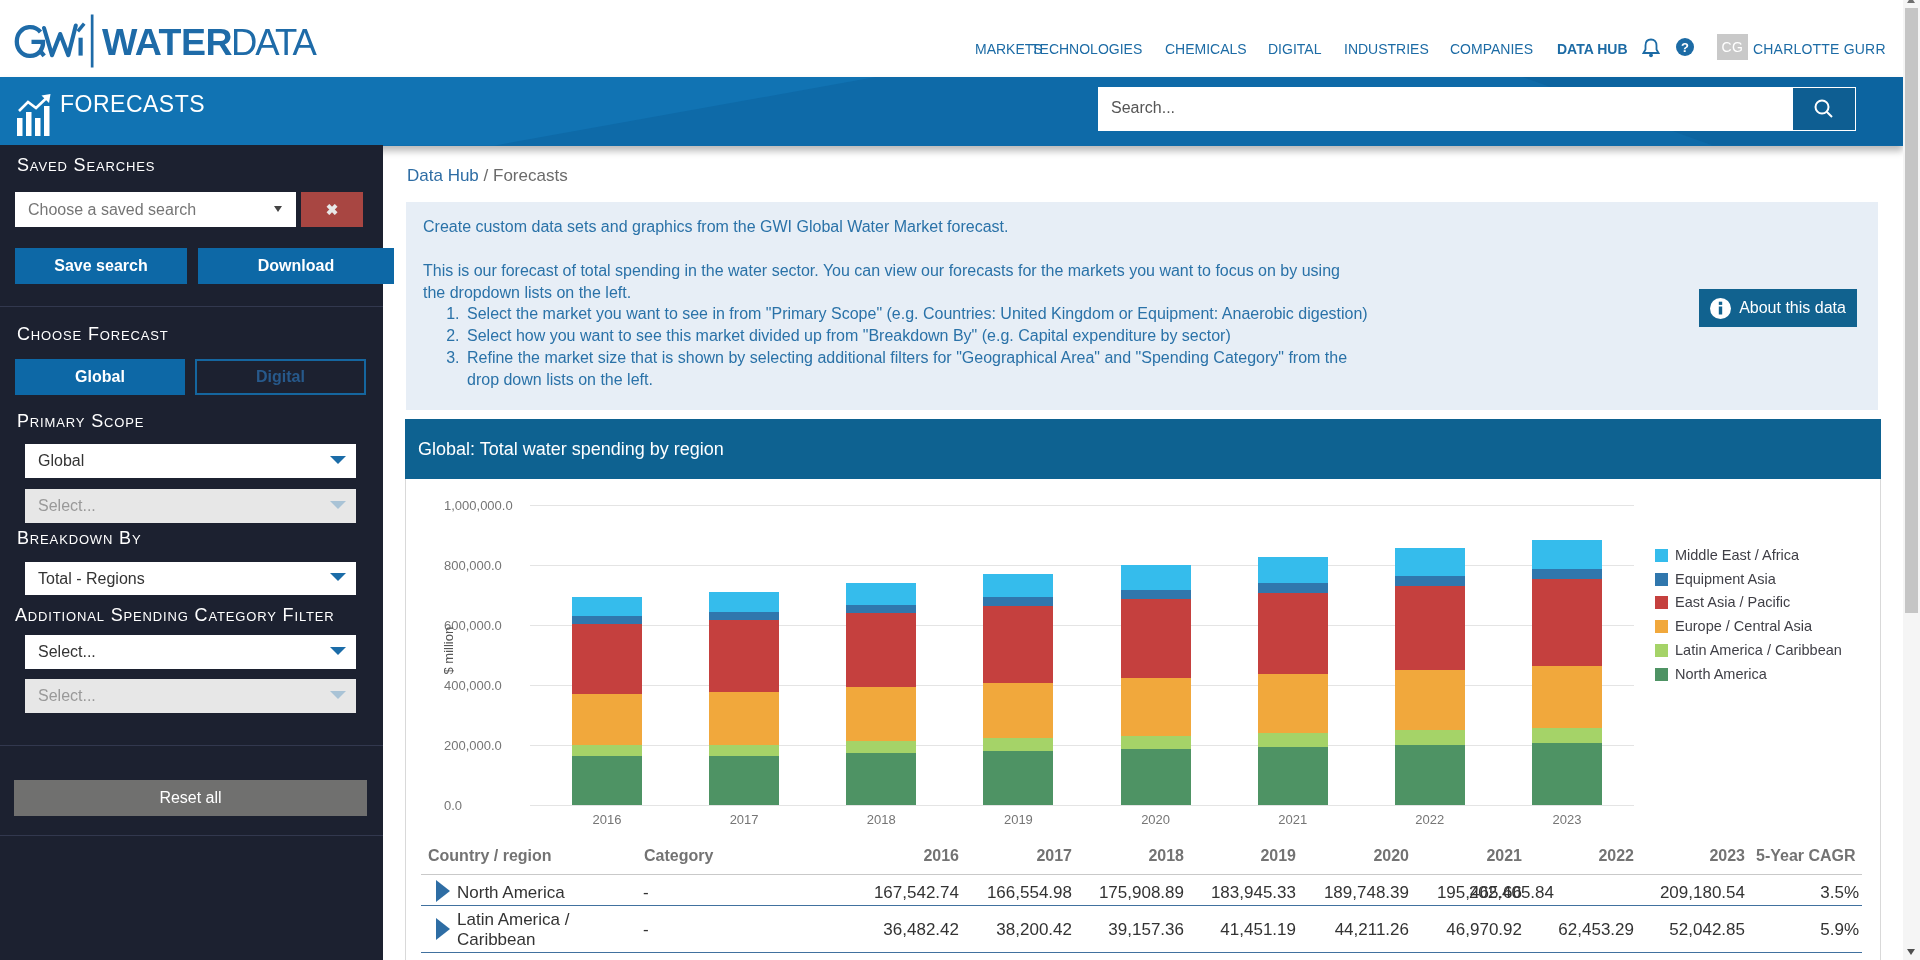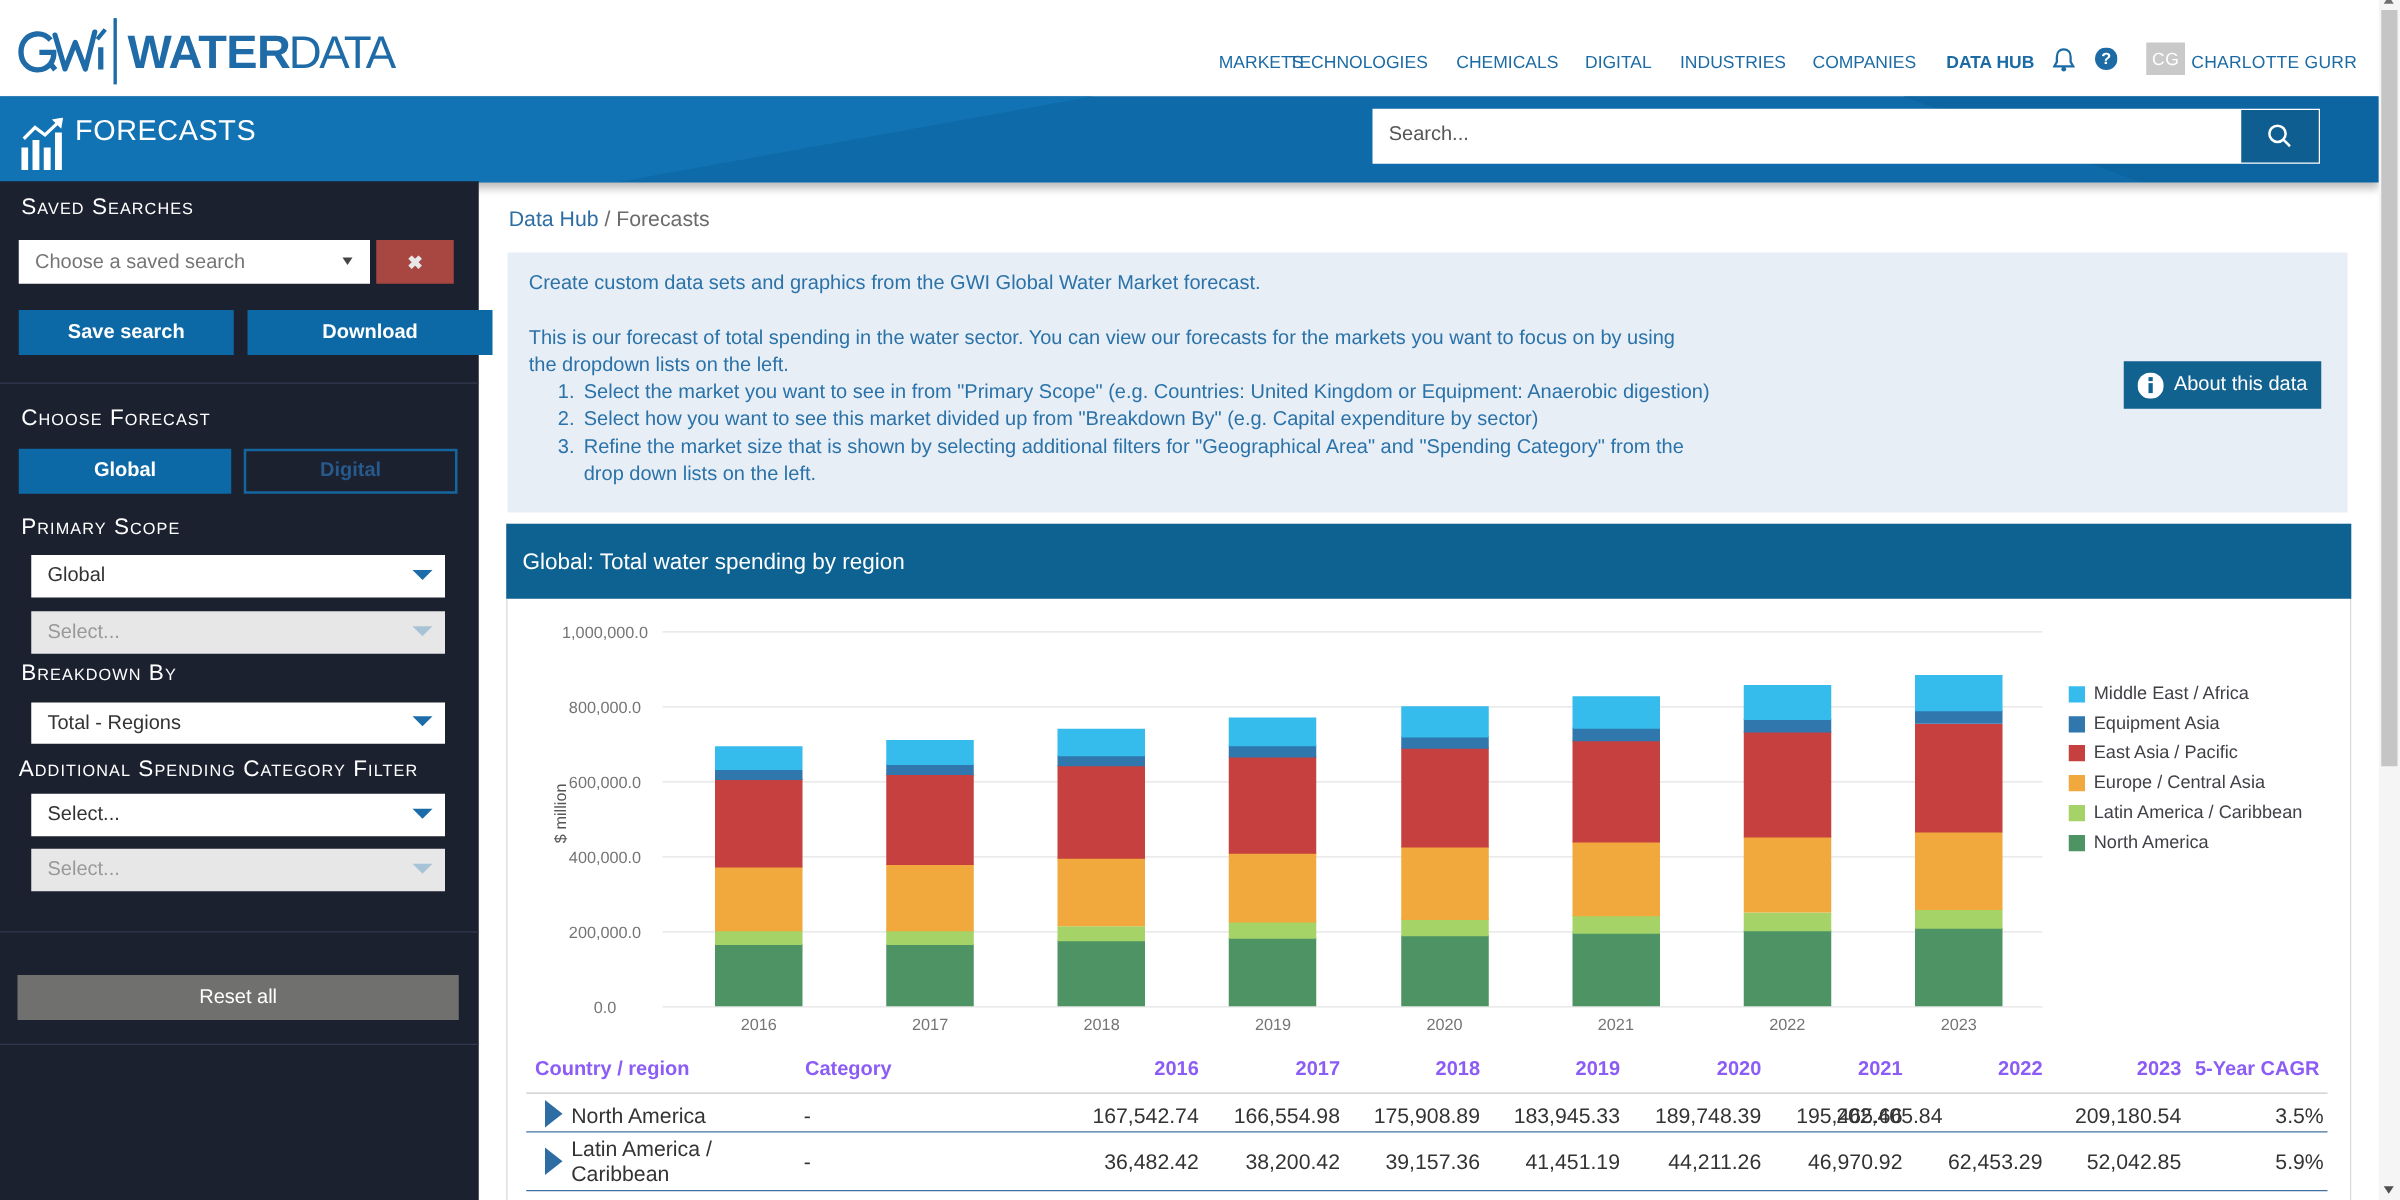--- a/index.html
+++ b/index.html
@@ -58,30 +58,30 @@
 #infobox ol li { padding-left:3px; }
 #aboutbtn { position:absolute; left:1699px; top:289px; width:158px; height:38px; background:#11628f;
   color:#fff; font-size:16px; display:flex; align-items:center; justify-content:center; gap:8px; }
 
 
 #card { position:absolute; left:405px; top:419px; width:1476px; height:541px;
   background:#fff; border:1px solid #d9d9d9; border-bottom:none; }
 #cardhdr { position:absolute; left:405px; top:419px; width:1476px; height:60px; background:#0e6291; }
 #cardhdr .t { position:absolute; left:13px; top:20px; color:#fff; font-size:18px; }
 .grid { position:absolute; left:530px; width:1104px; height:1px; background:#e4e4e4; }
-.ylab { position:absolute; width:80px; text-align:center; font-size:13px; color:#757575; }
+.ylab { position:absolute; width:80px; text-align:left; font-size:13px; color:#757575; }
 .xlab { position:absolute; top:812px; width:80px; text-align:center; font-size:13px; color:#757575; }
 .seg { position:absolute; }
 #ymil { position:absolute; left:438px; top:657px; width:20px; font-size:13px; color:#555;
   transform:rotate(-90deg); transform-origin:center; white-space:nowrap; text-align:center; }
 .lgsq { position:absolute; left:1655px; width:13px; height:13px; }
 .lglab { position:absolute; left:1675px; font-size:14.5px; color:#3f3f46; }
 
 
-.th { position:absolute; font-size:16px; font-weight:bold; color:#8b5cf6; }
+.th { position:absolute; font-size:16px; font-weight:bold; color:#737373; }
 .td { position:absolute; font-size:17px; color:#333; }
 .num { width:122px; text-align:right; }
 .rowline { position:absolute; height:1px; background:#41719f; }
 .rtri { position:absolute; width:0; height:0; border-top:11px solid transparent;
   border-bottom:11px solid transparent; border-left:14px solid #2e6da4; }
 
 
 #sbar { position:absolute; left:1903px; top:0; width:17px; height:960px; background:#f5f5f5; }
 #sbar .thumb { position:absolute; left:2px; top:8px; width:13px; height:605px; background:#c5c5c5; }
 #sbar .arr { position:absolute; left:4px; width:0; height:0;

